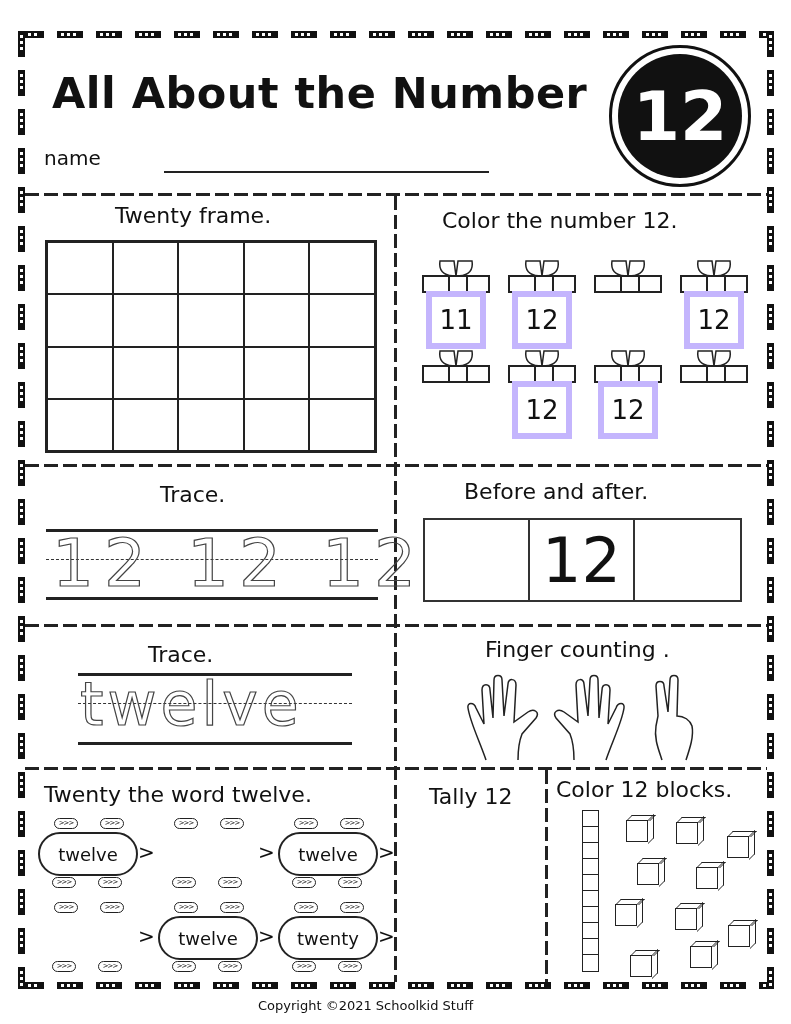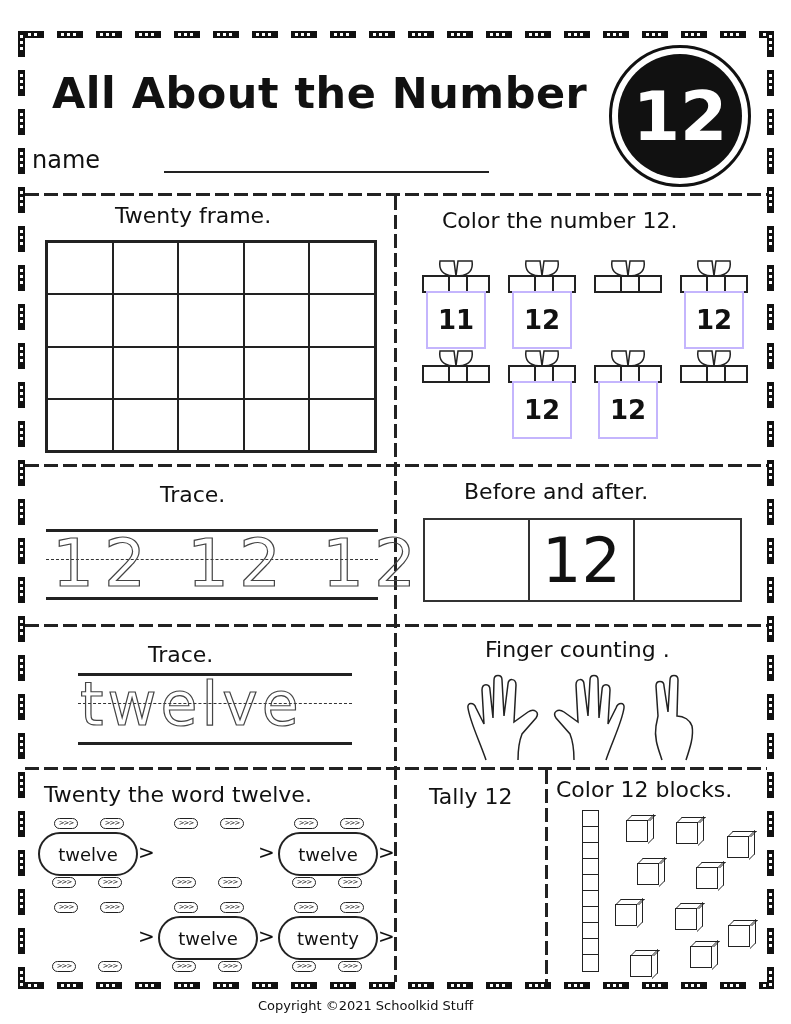--- a/index.html
+++ b/index.html
@@ -16,21 +16,21 @@
 .title{font-size:43px;font-weight:bold;letter-spacing:0.5px}
 .sec-title{font-size:22px;text-align:center;white-space:nowrap}
 .big-circle{width:142px;height:142px;border:3px solid #111;border-radius:50%;display:flex;align-items:center;justify-content:center;background:#fff}
 .big-circle .inner{width:124px;height:124px;border-radius:50%;background:#111;color:#fff;font-size:68px;font-weight:bold;display:flex;align-items:center;justify-content:center}
 .grid{display:grid;grid-template-columns:repeat(5,1fr);grid-template-rows:repeat(4,1fr);border:2px solid #222}
 .grid div{border:1px solid #222}
 .gift{position:absolute;width:68px;height:90px}
 .gift .bow{position:absolute;top:0;left:14px;width:40px;height:16px}
 .gift .lid{position:absolute;top:15px;left:0;width:68px;height:18px;border:2px solid #222;background:#fff}
 .gift .lid::before{content:"";position:absolute;left:24px;top:-2px;width:16px;height:18px;border-left:2px solid #222;border-right:2px solid #222}
-.gift .box{position:absolute;top:31px;left:4px;width:60px;height:58px;border:2px solid #c4b5fd;display:flex;align-items:center;justify-content:center;font-size:26px;font-weight:bold}
+.gift .box{position:absolute;top:31px;left:4px;width:60px;height:58px;border:6px solid #c4b5fd;display:flex;align-items:center;justify-content:center;font-size:26px;font-weight:normal}
 .ba{display:grid;grid-template-columns:1fr 1fr 1fr;border:2px solid #333}
 .ba div{border-right:2px solid #333;display:flex;align-items:center;justify-content:center;font-size:62px}
 .ba div:last-child{border-right:none}
 .car{position:absolute;width:110px;height:72px}
 .car .body{position:absolute;top:14px;left:0;width:100px;height:44px;border:2px solid #222;border-radius:22px;display:flex;align-items:center;justify-content:center;font-size:18px}
 .car .wheel{position:absolute;width:24px;height:11px;border:1.5px solid #222;border-radius:6px;font-size:7px;line-height:8px;text-align:center;letter-spacing:-1px}
 .car .fr{position:absolute;left:100px;top:22px;font-size:20px}
 .cube{position:absolute;width:22px;height:22px;border:1.5px solid #222;background:#fff}
 .cube::before{content:"";position:absolute;left:2px;top:-6px;width:22px;height:5px;border:1.5px solid #222;border-bottom:none;transform:skewX(-45deg)}
 .cube::after{content:"";position:absolute;right:-7px;top:-4px;width:5px;height:22px;border:1.5px solid #222;border-left:none;transform:skewY(-45deg)}
@@ -44,21 +44,21 @@
 </style>
 </head>
 <body>
 
 <div class="abs hbar-thick" style="left:18px;top:31px;width:756px"></div>
 <div class="abs hbar-thick" style="left:18px;top:982px;width:756px"></div>
 <div class="abs vbar-thick" style="left:18px;top:31px;height:958px"></div>
 <div class="abs vbar-thick" style="left:767px;top:31px;height:958px"></div>
 
 <div class="abs title" style="left:52px;top:68px">All About the Number</div>
-<div class="abs" style="left:32px;top:146px;font-size:24px">name</div>
+<div class="abs" style="left:44px;top:146px;font-size:20px">name</div>
 <div class="abs" style="left:164px;top:171px;width:325px;border-top:2px solid #222"></div>
 <div class="abs big-circle" style="left:609px;top:45px">
   <div class="inner">12</div>
 </div>
 
 <div class="abs hbar-thin" style="left:25px;top:193px;width:742px"></div>
 <div class="abs hbar-thin" style="left:25px;top:464px;width:742px"></div>
 <div class="abs hbar-thin" style="left:25px;top:624px;width:742px"></div>
 <div class="abs hbar-thin" style="left:25px;top:767px;width:742px"></div>
 <div class="abs vbar-thin" style="left:394px;top:196px;height:786px"></div>

